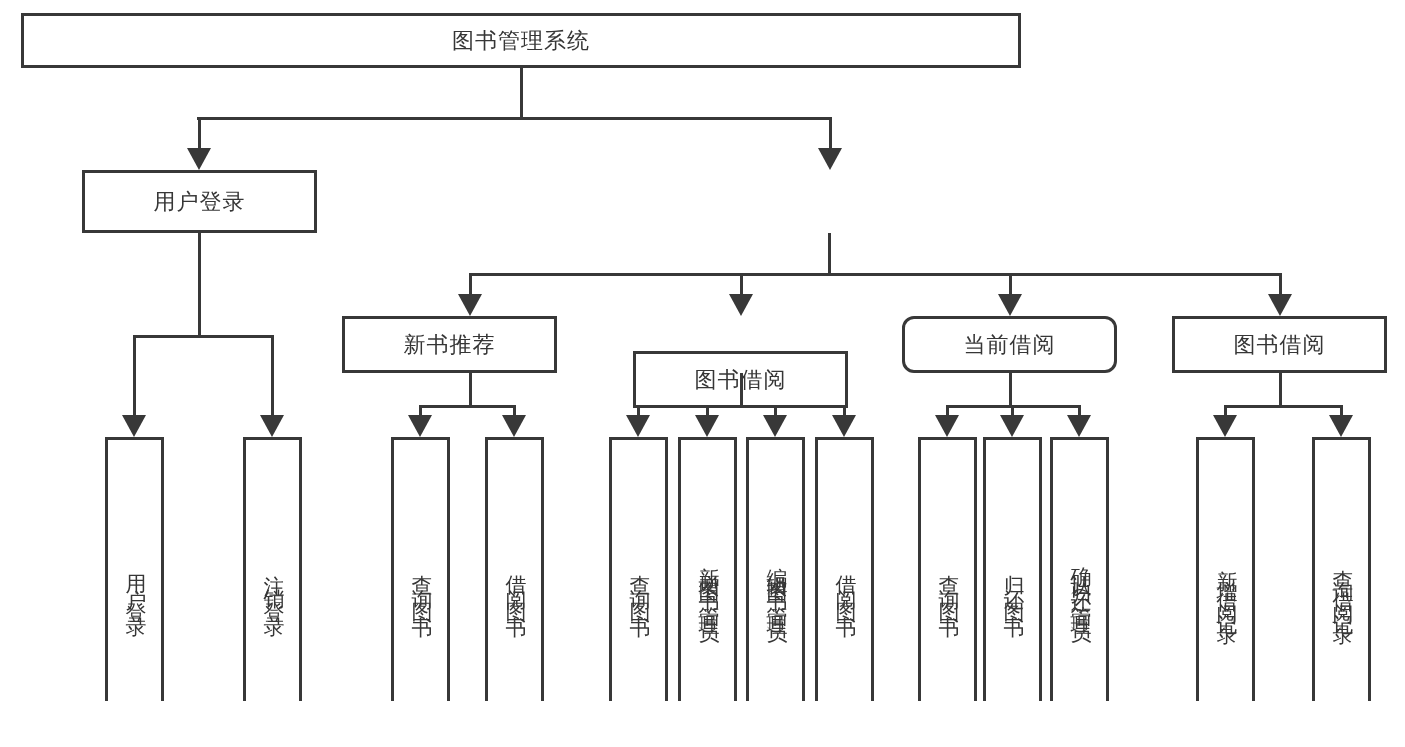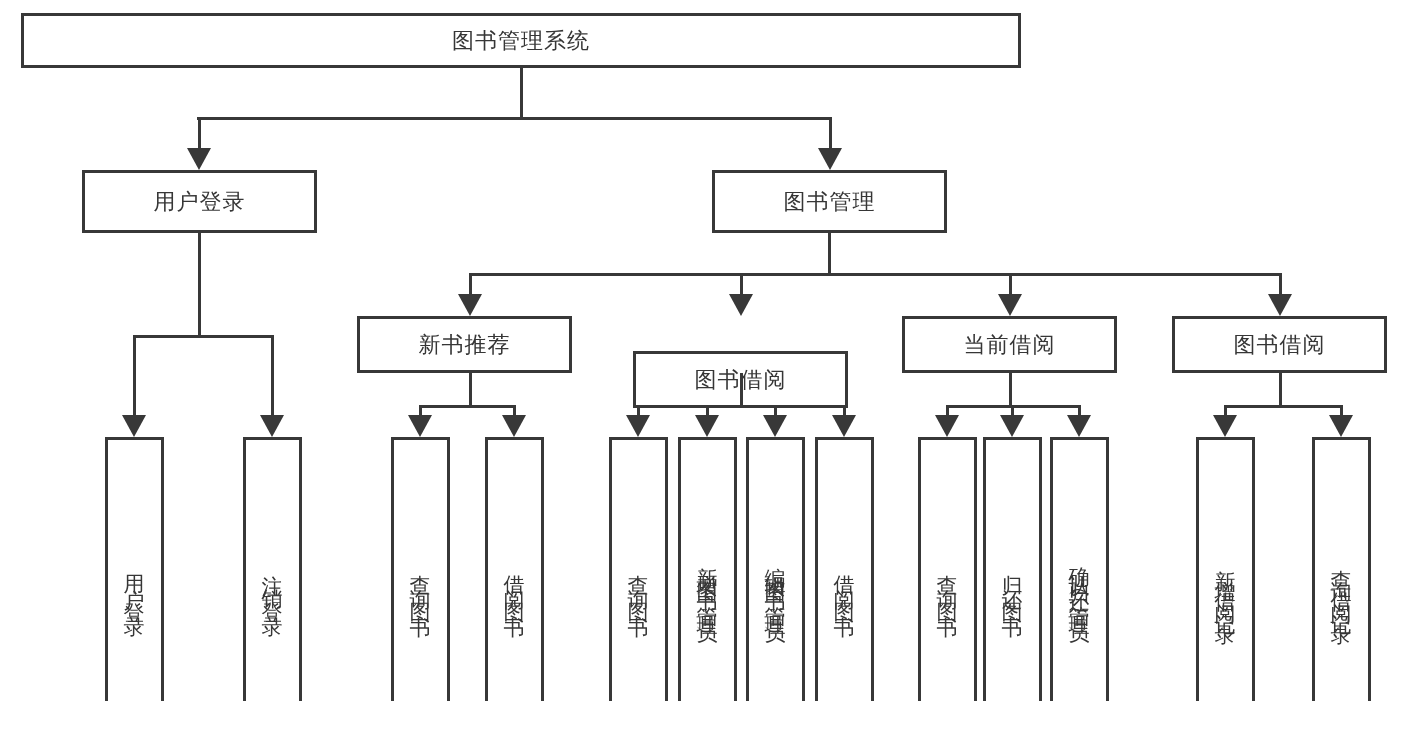--- a/index.html
+++ b/index.html
@@ -1,18 +1,18 @@
 <!DOCTYPE html>
 <html><head>
 <meta charset="utf-8">
 <style>
   html,body{margin:0;padding:0;background:#ffffff;}
   .canvas{
     position:relative;width:1405px;height:701px;background:#ffffff;
-    font-family:Liberation Sans, sans-serif;color:#363636;overflow:hidden;
+    font-family:Liberation Mono, monospace;color:#363636;overflow:hidden;
   }
   .box{
     position:absolute;box-sizing:border-box;border:3px solid #383838;background:#ffffff;
     display:flex;align-items:center;justify-content:center;text-align:center;
   }
   .lbl{font-size:22px;letter-spacing:1px;white-space:nowrap;}
   .hl,.vl{position:absolute;background:#383838;}
   .hl{height:3px;}
   .vl{width:3px;}
   .ar{position:absolute;width:24px;}
@@ -43,43 +43,40 @@
   </div>
 
   <div class="vl" style="left:520px;top:68px;height:51px;"></div>
   <div class="hl" style="left:197px;top:117px;width:635px;"></div>
   <div class="ar" style="left:187px;top:117px;height:53px;"></div>
   <div class="ar" style="left:818px;top:117px;height:53px;"></div>
 
   <div class="box" style="left:82px;top:170px;width:235px;height:63px;">
     <span class="lbl">用户登录</span>
   </div>
-  <div class="box" style="left:712px;top:170px;width:235px;height:63px;">
-    <span class="lbl">图书管理</span>
-  </div>
 
   <div class="vl" style="left:198px;top:233px;height:104px;"></div>
   <div class="hl" style="left:133px;top:335px;width:141px;"></div>
   <div class="ar" style="left:122px;top:335px;height:102px;"></div>
   <div class="ar" style="left:260px;top:335px;height:102px;"></div>
 
   <div class="vl" style="left:828px;top:233px;height:42px;"></div>
   <div class="hl" style="left:469px;top:273px;width:812px;"></div>
   <div class="ar" style="left:458px;top:273px;height:43px;"></div>
   <div class="ar" style="left:729px;top:273px;height:43px;"></div>
   <div class="ar" style="left:998px;top:273px;height:43px;"></div>
   <div class="ar" style="left:1268px;top:273px;height:43px;"></div>
 
-  <div class="box" style="left:357px;top:316px;width:215px;height:57px;">
+  <div class="box" style="left:342px;top:316px;width:215px;height:57px;">
     <span class="lbl">新书推荐</span>
   </div>
   <div class="box" style="left:633px;top:316px;width:215px;height:57px;margin-top:35px;">
     <span class="lbl">图书借阅</span>
   </div>
-  <div class="box" style="left:902px;top:316px;width:215px;height:57px;">
+  <div class="box" style="left:902px;top:316px;width:215px;height:57px;border-radius:12px;">
     <span class="lbl">当前借阅</span>
   </div>
   <div class="box" style="left:1172px;top:316px;width:215px;height:57px;">
     <span class="lbl">图书借阅</span>
   </div>
 
   <div class="vl" style="left:469px;top:373px;height:34px;"></div>
   <div class="hl" style="left:419px;top:405px;width:97px;"></div>
   <div class="ar" style="left:408px;top:405px;height:32px;"></div>
   <div class="ar" style="left:502px;top:405px;height:32px;"></div>

